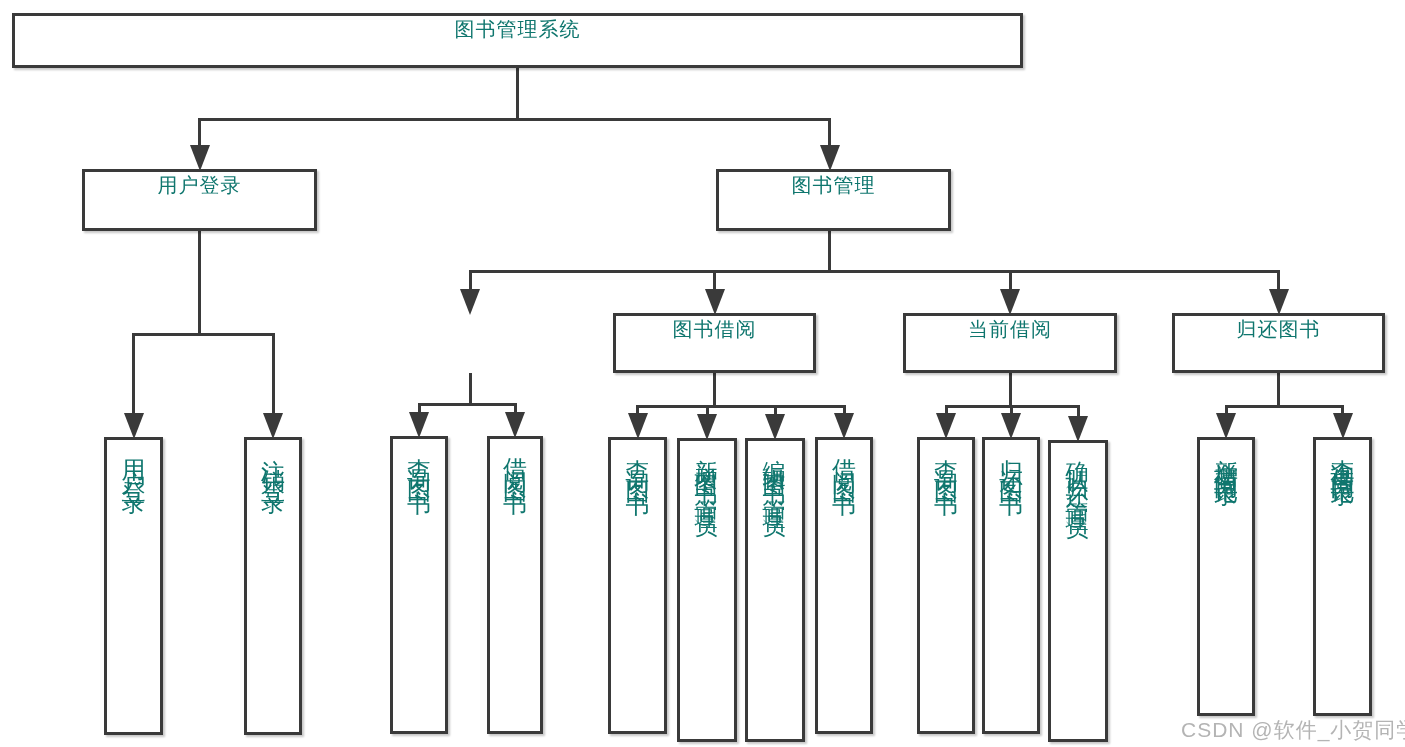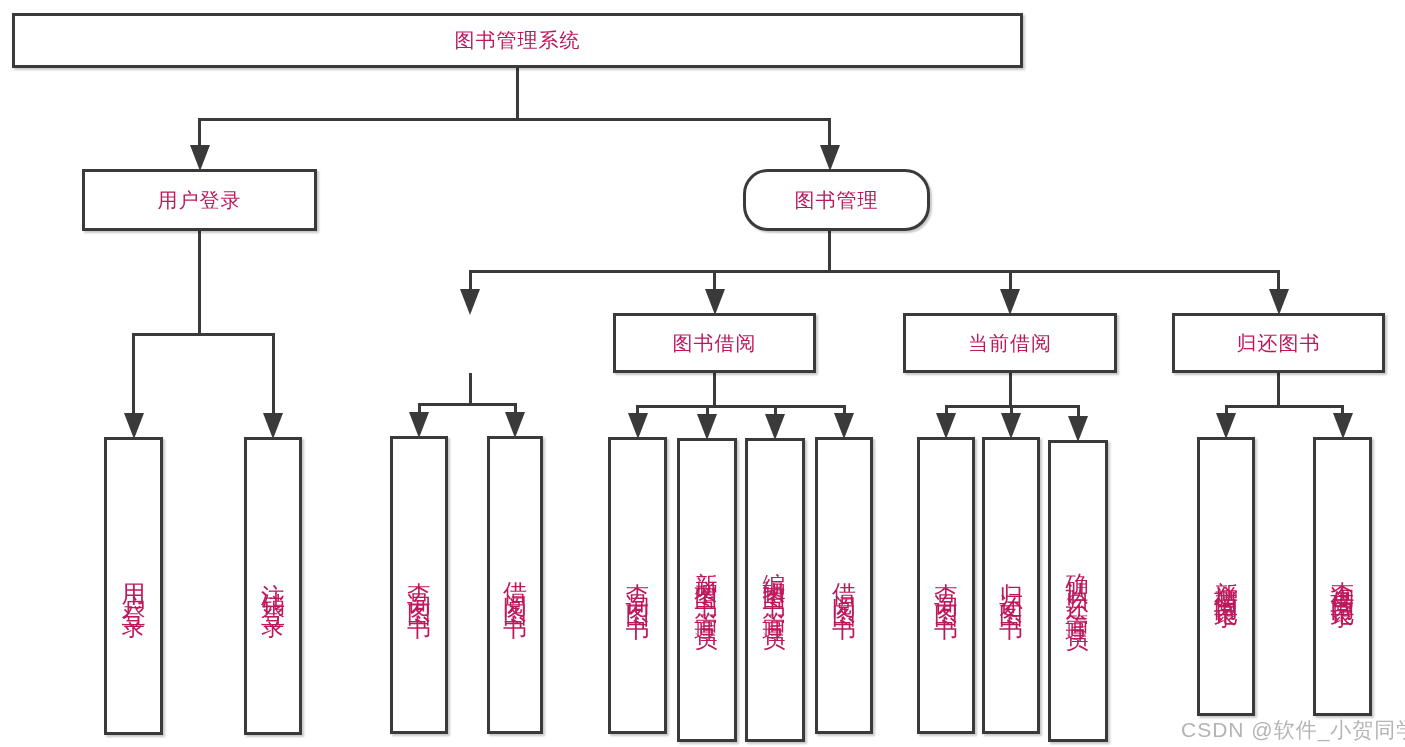--- a/index.html
+++ b/index.html
@@ -10,23 +10,23 @@
     height: 747px;
     background: #ffffff;
     overflow: hidden;
   }
   .node {
     position: absolute;
     background: #ffffff;
     border: 3px solid #3a3a3a;
     box-sizing: border-box;
     display: flex;
-    align-items: center;
+    align-items: flex-start;
     justify-content: center;
-    color: #be185d;
+    color: #0f766e;
     box-shadow: 2px 2px 2px rgba(0,0,0,0.22);
     z-index: 2;
   }
   .node.h { font-size: 20px; letter-spacing: 1px; }
   .node.v span {
     writing-mode: vertical-rl;
     text-orientation: mixed;
     white-space: nowrap;
   }
   .node.v.loose  span { font-size: 24px; letter-spacing: 11px; }
@@ -60,21 +60,21 @@
 <body>
 
 <div id="canvas">
   <div id="watermark">CSDN @软件_小贺同学</div>
 <div class="node h" style="left: 12px; top: 13px; width: 1011px; height: 55px;">
       <span>图书管理系统</span>
     </div>
     <div class="node h" style="left: 82px; top: 169px; width: 235px; height: 62px;">
       <span>用户登录</span>
     </div>
-    <div class="node h" style="left: 743px; top: 169px; width: 187px; height: 62px; border-radius: 25px;">
+    <div class="node h" style="left: 716px; top: 169px; width: 235px; height: 62px;">
       <span>图书管理</span>
     </div>
     <div class="node h" style="left: 613px; top: 313px; width: 203px; height: 60px;">
       <span>图书借阅</span>
     </div>
     <div class="node h" style="left: 903px; top: 313px; width: 214px; height: 60px;">
       <span>当前借阅</span>
     </div>
     <div class="node h" style="left: 1172px; top: 313px; width: 213px; height: 60px;">
       <span>归还图书</span>

